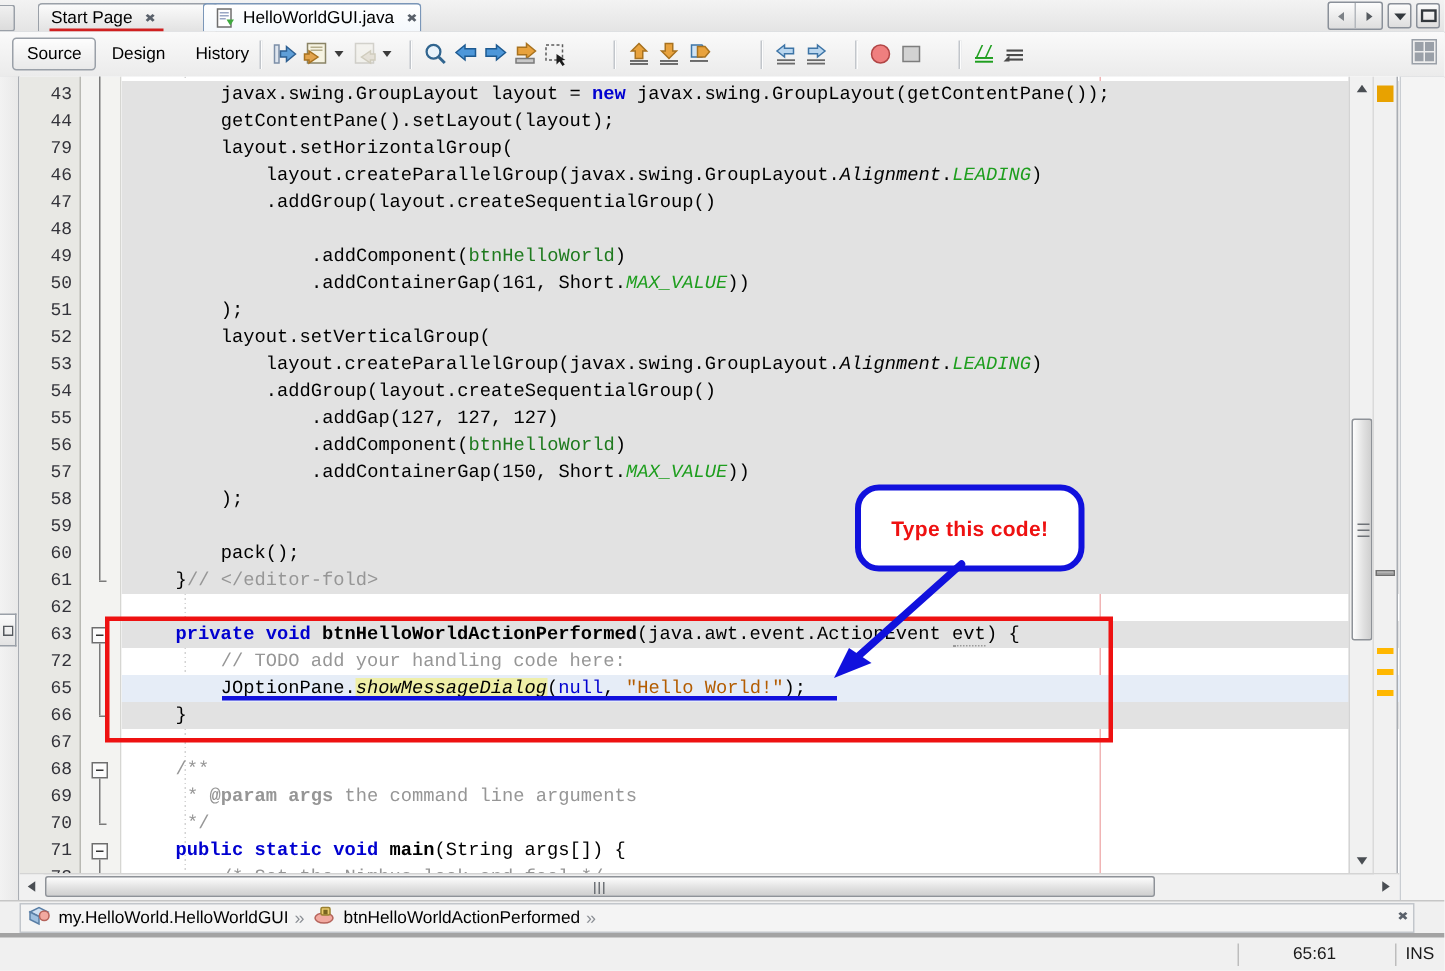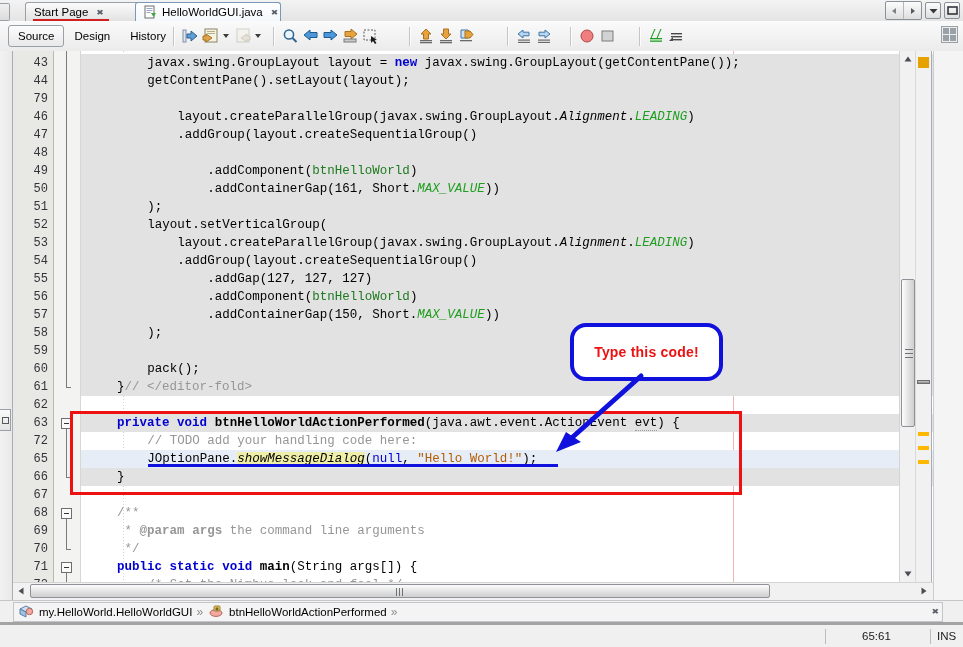--- a/index.html
+++ b/index.html
@@ -417,20 +417,21 @@
           <div style="position: absolute; left: 12px; top: 534px; width: 5px; height: 1px; background: rgb(122, 122, 122);"></div>
         </div>
       <div class="codearea" id="codearea">
         <div class="indentguide" style="left:42px;"></div>
         <div class="margin80" style="left:652px;"></div>
       <div class="rowbg bg-gray" style="top: 3px;"></div>
           <div class="code" style="top: 3px; left: 66.16px;"><span class="cls-plain">javax.swing.GroupLayout layout = </span><span class="k">new</span><span class="cls-plain"> javax.swing.GroupLayout(getContentPane());</span></div>
           <div class="rowbg bg-gray" style="top: 21px;"></div>
           <div class="code" style="top: 21px; left: 66.16px;">getContentPane().setLayout(layout);</div>
           <div class="rowbg bg-gray" style="top: 39px;"></div>
+          <div class="code" style="top: 39px; left: 66.16px;">layout.setHorizontalGroup(</div>
           <div class="rowbg bg-gray" style="top: 57px;"></div>
           <div class="code" style="top: 57px; left: 96.24px;">layout.createParallelGroup(javax.swing.GroupLayout.<span class="itl">Alignment</span>.<span class="cst">LEADING</span>)</div>
           <div class="rowbg bg-gray" style="top: 75px;"></div>
           <div class="code" style="top: 75px; left: 96.24px;">.addGroup(layout.createSequentialGroup()</div>
           <div class="rowbg bg-gray" style="top: 93px;"></div>
           <div class="rowbg bg-gray" style="top: 111px;"></div>
           <div class="code" style="top: 111px; left: 126.32px;">.addComponent(<span class="fld">btnHelloWorld</span>)</div>
           <div class="rowbg bg-gray" style="top: 129px;"></div>
           <div class="code" style="top: 129px; left: 126.32px;">.addContainerGap(161, Short.<span class="cst">MAX_VALUE</span>))</div>
           <div class="rowbg bg-gray" style="top: 147px;"></div>

